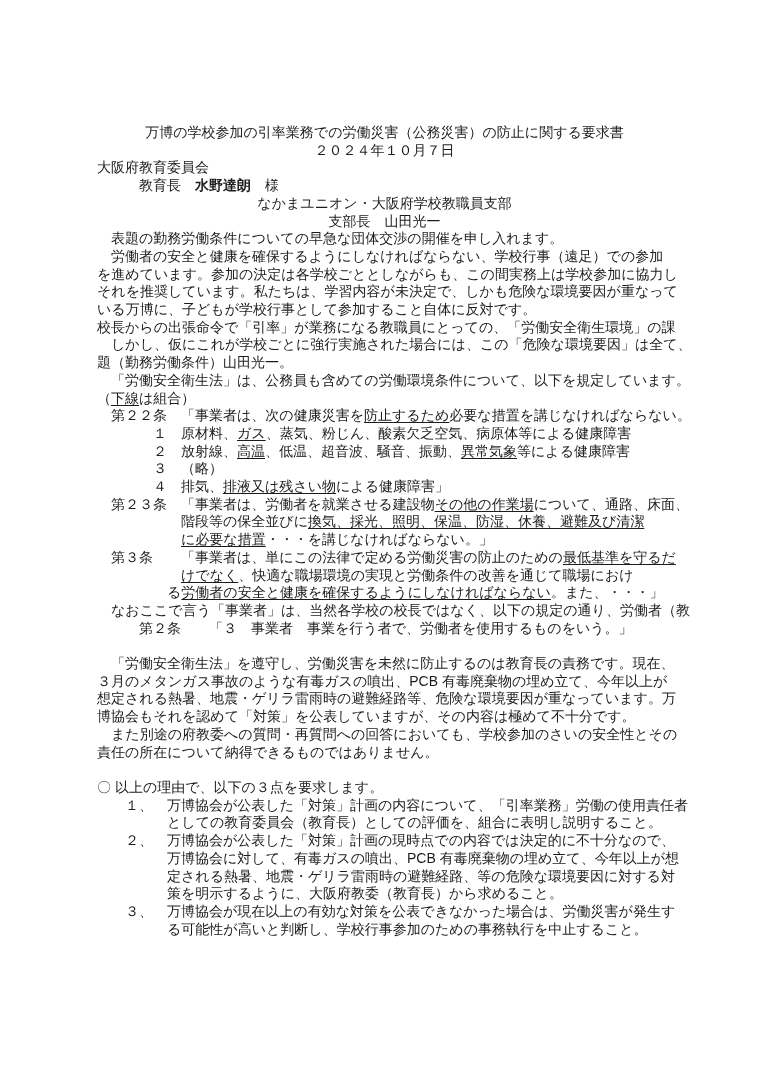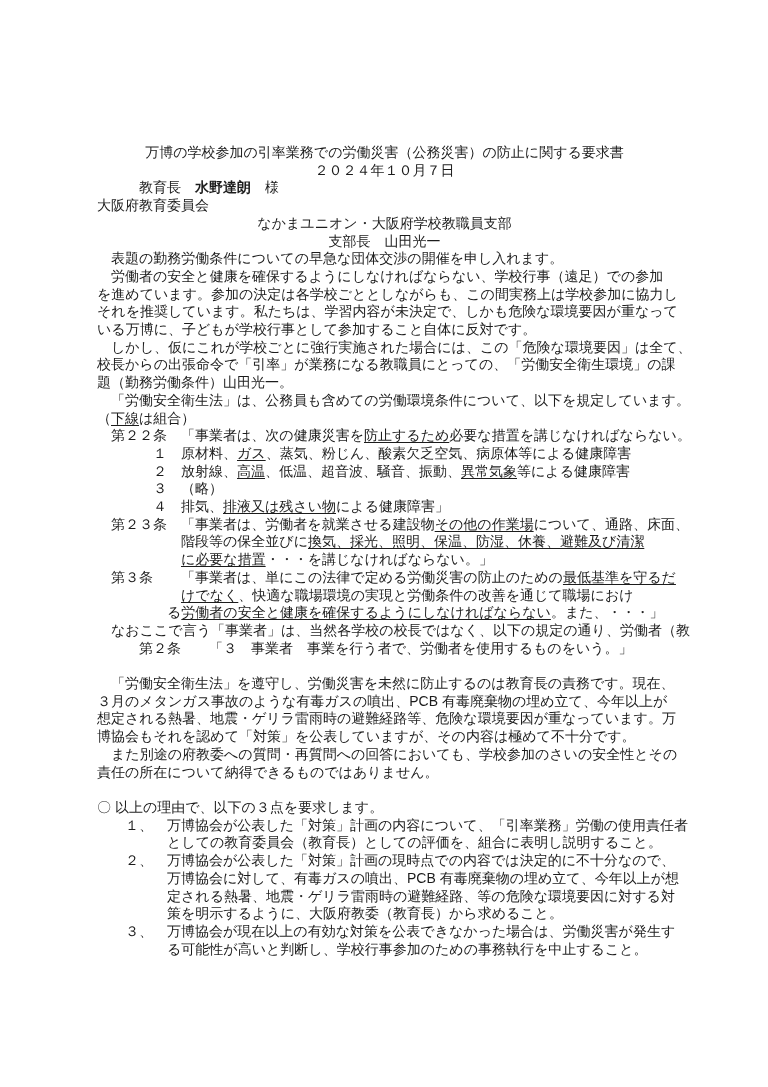--- a/index.html
+++ b/index.html
@@ -16,21 +16,20 @@
     font-family: "Liberation Sans", "DejaVu Sans", sans-serif;
   }
   .doc {
     position: absolute;
     left: 97px;
     top: 124px;
     width: 575px;
     font-size: 14px;
     line-height: 17.7px;
     color: #1c1c1c;
-    margin-top: 20px;
     -webkit-font-smoothing: antialiased;
   }
   .line {
     white-space: pre;
     min-height: 17.7px;
   }
   .a-c { text-align: center; }
   .a-r { text-align: center; }
   .u {
     text-decoration: underline;
@@ -39,31 +38,31 @@
   }
   .b { font-weight: bold; }
 </style>
 </head>
 <body>
 
 <div class="page" style="background: rgb(255, 255, 255);">
   <div class="doc" style="color: rgb(28, 28, 28);">
       <div class="line a-c"><span>万博の学校参加の引率業務での労働災害（公務災害）の防止に関する要求書</span></div>
       <div class="line a-r"><span>２０２４年１０月７日</span></div>
+      <div class="line"><span>大阪府教育委員会</span></div>
       <div class="line"><span>　　　教育長　</span><span class="b">水野達朗</span><span>　様</span></div>
-      <div class="line"><span>大阪府教育委員会</span></div>
       <div class="line a-r"><span>なかまユニオン・大阪府学校教職員支部</span></div>
       <div class="line a-r"><span>支部長　山田光一</span></div>
       <div class="line"><span>　表題の勤務労働条件についての早急な団体交渉の開催を申し入れます。</span></div>
       <div class="line"><span>　労働者の安全と健康を確保するようにしなければならない、学校行事（遠足）での参加</span></div>
       <div class="line"><span>を進めています。参加の決定は各学校ごととしながらも、この間実務上は学校参加に協力し</span></div>
       <div class="line"><span>それを推奨しています。私たちは、学習内容が未決定で、しかも危険な環境要因が重なって</span></div>
       <div class="line"><span>いる万博に、子どもが学校行事として参加すること自体に反対です。</span></div>
+      <div class="line"><span>校長からの出張命令で「引率」が業務になる教職員にとっての、「労働安全衛生環境」の課</span></div>
       <div class="line"><span>　しかし、仮にこれが学校ごとに強行実施された場合には、この「危険な環境要因」は全て、</span></div>
-      <div class="line"><span>校長からの出張命令で「引率」が業務になる教職員にとっての、「労働安全衛生環境」の課</span></div>
       <div class="line"><span>題（勤務労働条件）山田光一。</span></div>
       <div class="line"><span>　「労働安全衛生法」は、公務員も含めての労働環境条件について、以下を規定しています。</span></div>
       <div class="line"><span>（</span><span class="u">下線</span><span>は組合）</span></div>
       <div class="line"><span>　第２２条　「事業者は、次の健康災害を</span><span class="u">防止するため</span><span>必要な措置を講じなければならない。</span></div>
       <div class="line"><span>　　　　１　原材料、</span><span class="u">ガス</span><span>、蒸気、粉じん、酸素欠乏空気、病原体等による健康障害</span></div>
       <div class="line"><span>　　　　２　放射線、</span><span class="u">高温</span><span>、低温、超音波、騒音、振動、</span><span class="u">異常気象</span><span>等による健康障害</span></div>
       <div class="line"><span>　　　　３　（略）</span></div>
       <div class="line"><span>　　　　４　排気、</span><span class="u">排液又は残さい物</span><span>による健康障害」</span></div>
       <div class="line"><span>　第２３条　「事業者は、労働者を就業させる建設物</span><span class="u">その他の作業場</span><span>について、通路、床面、</span></div>
       <div class="line"><span>　　　　　　階段等の保全並びに</span><span class="u">換気、採光、照明、保温、防湿、休養、避難及び清潔</span></div>

